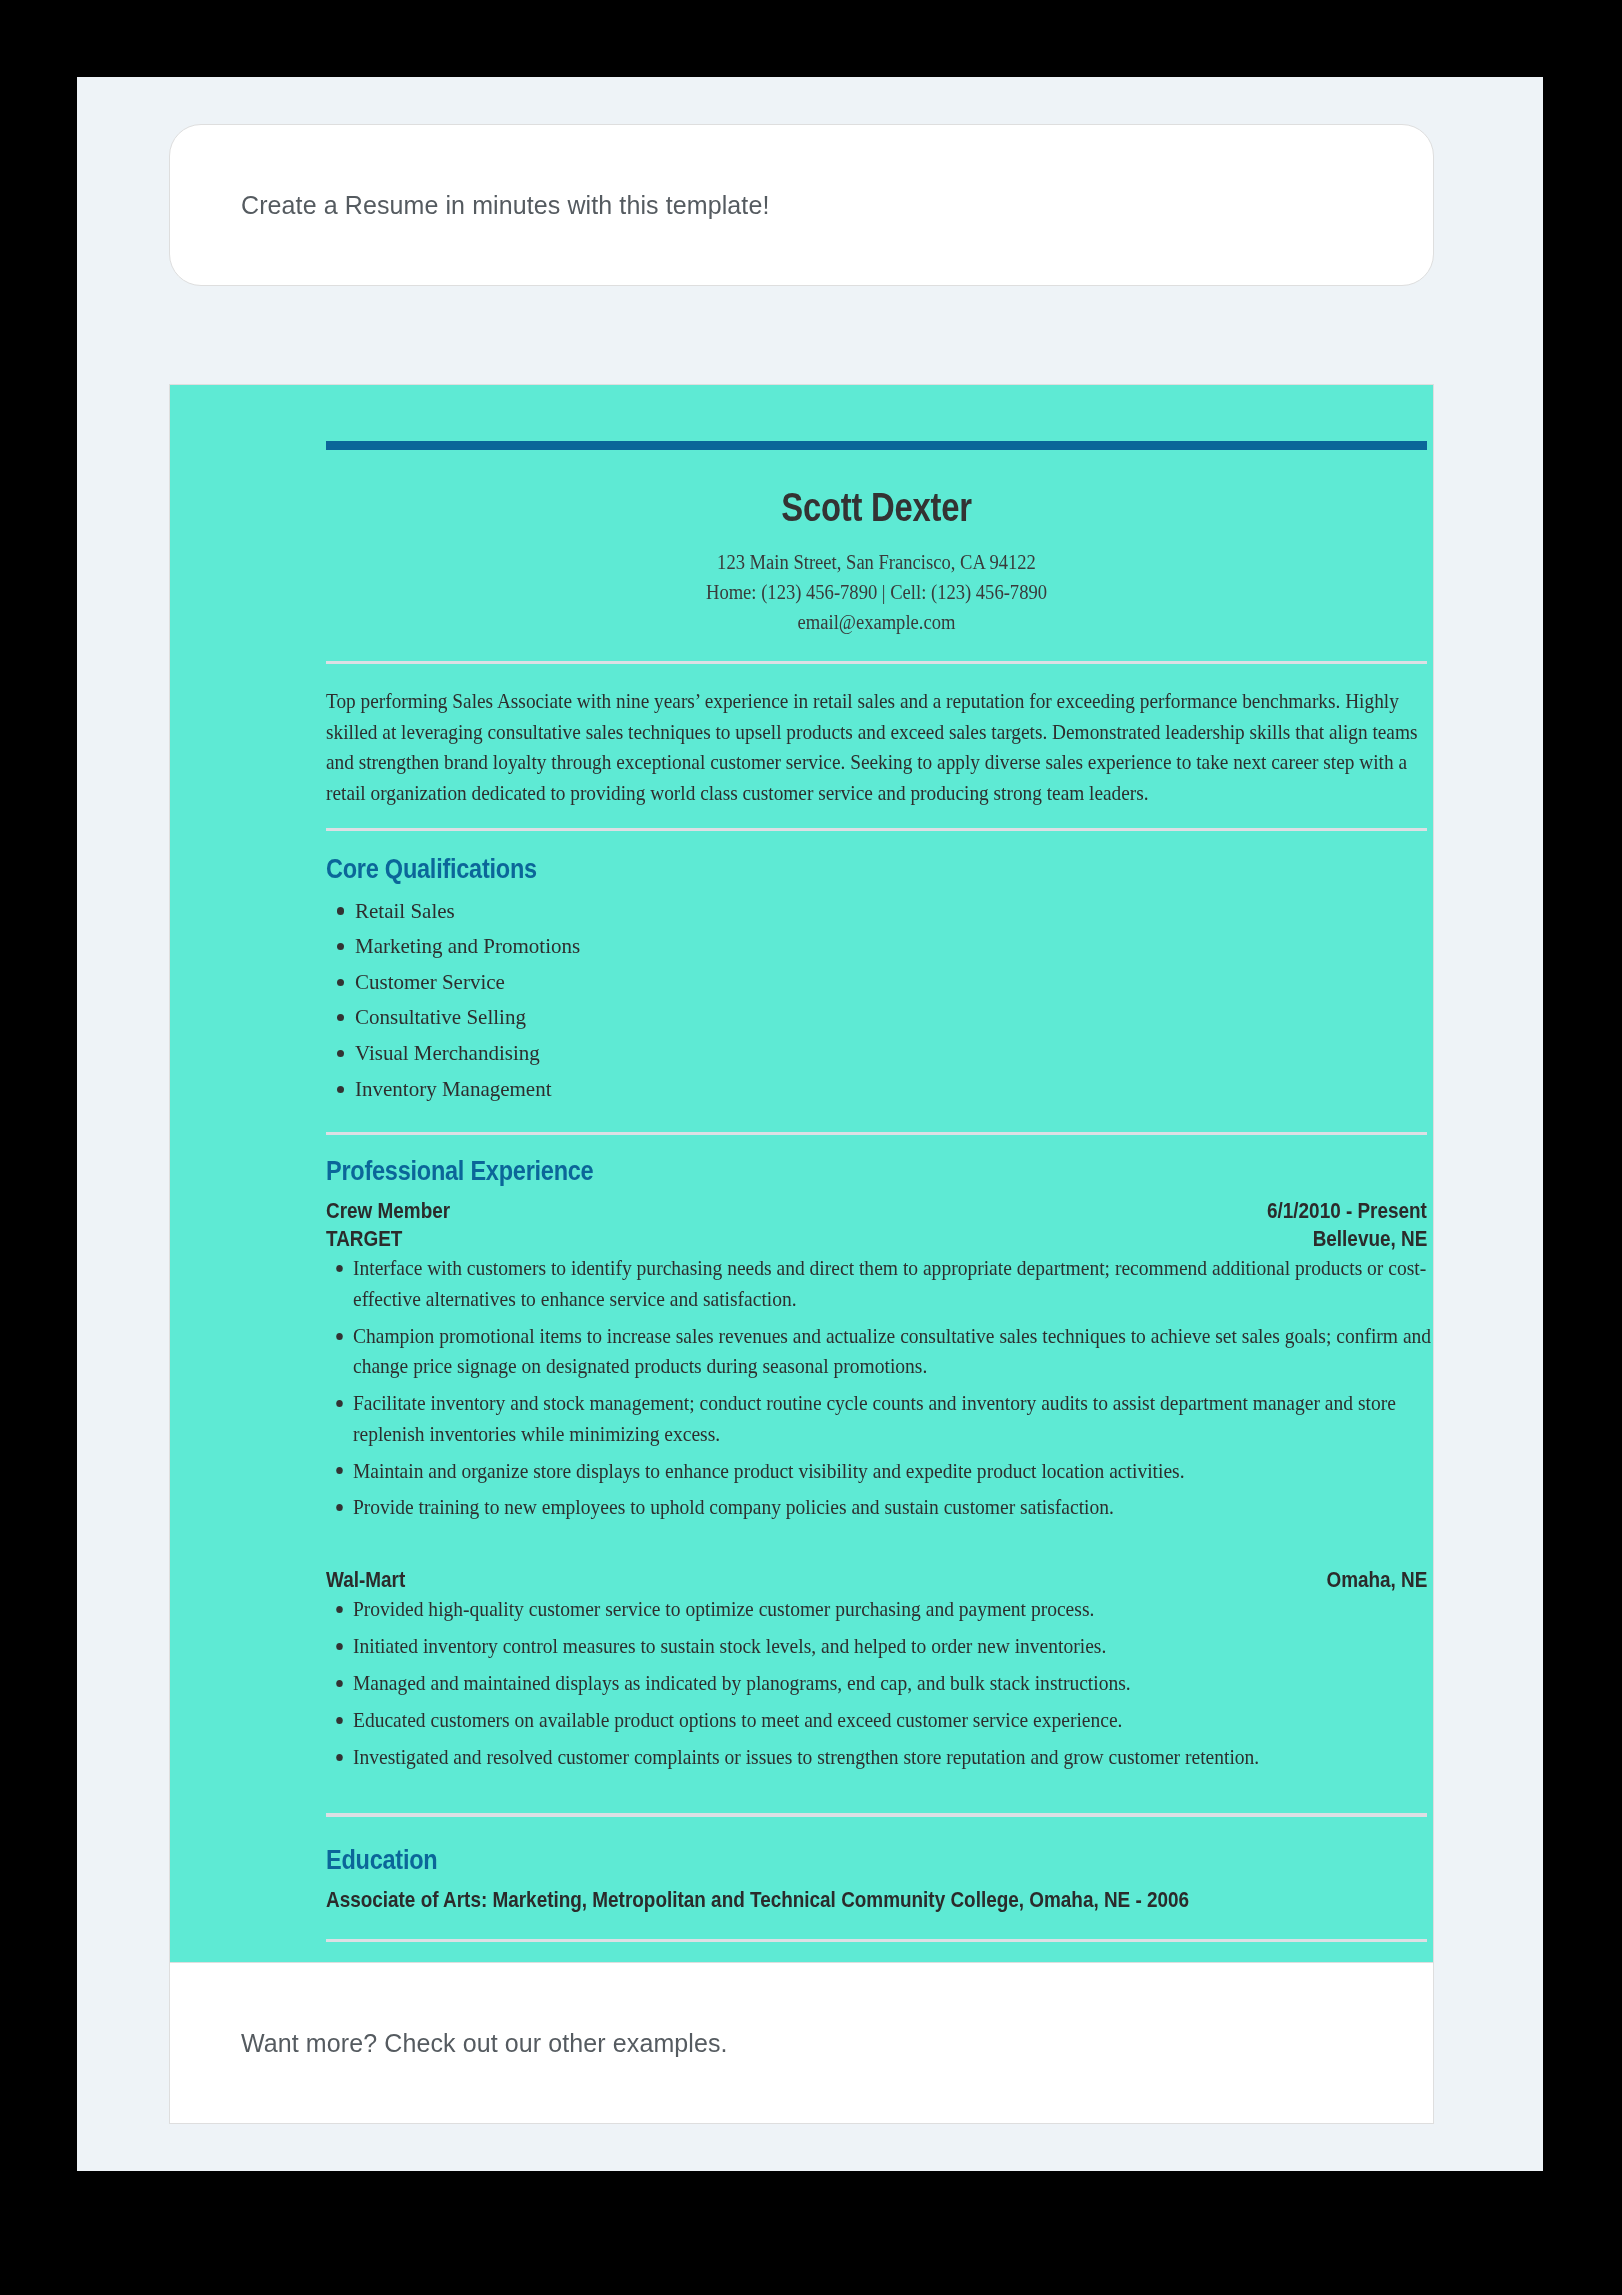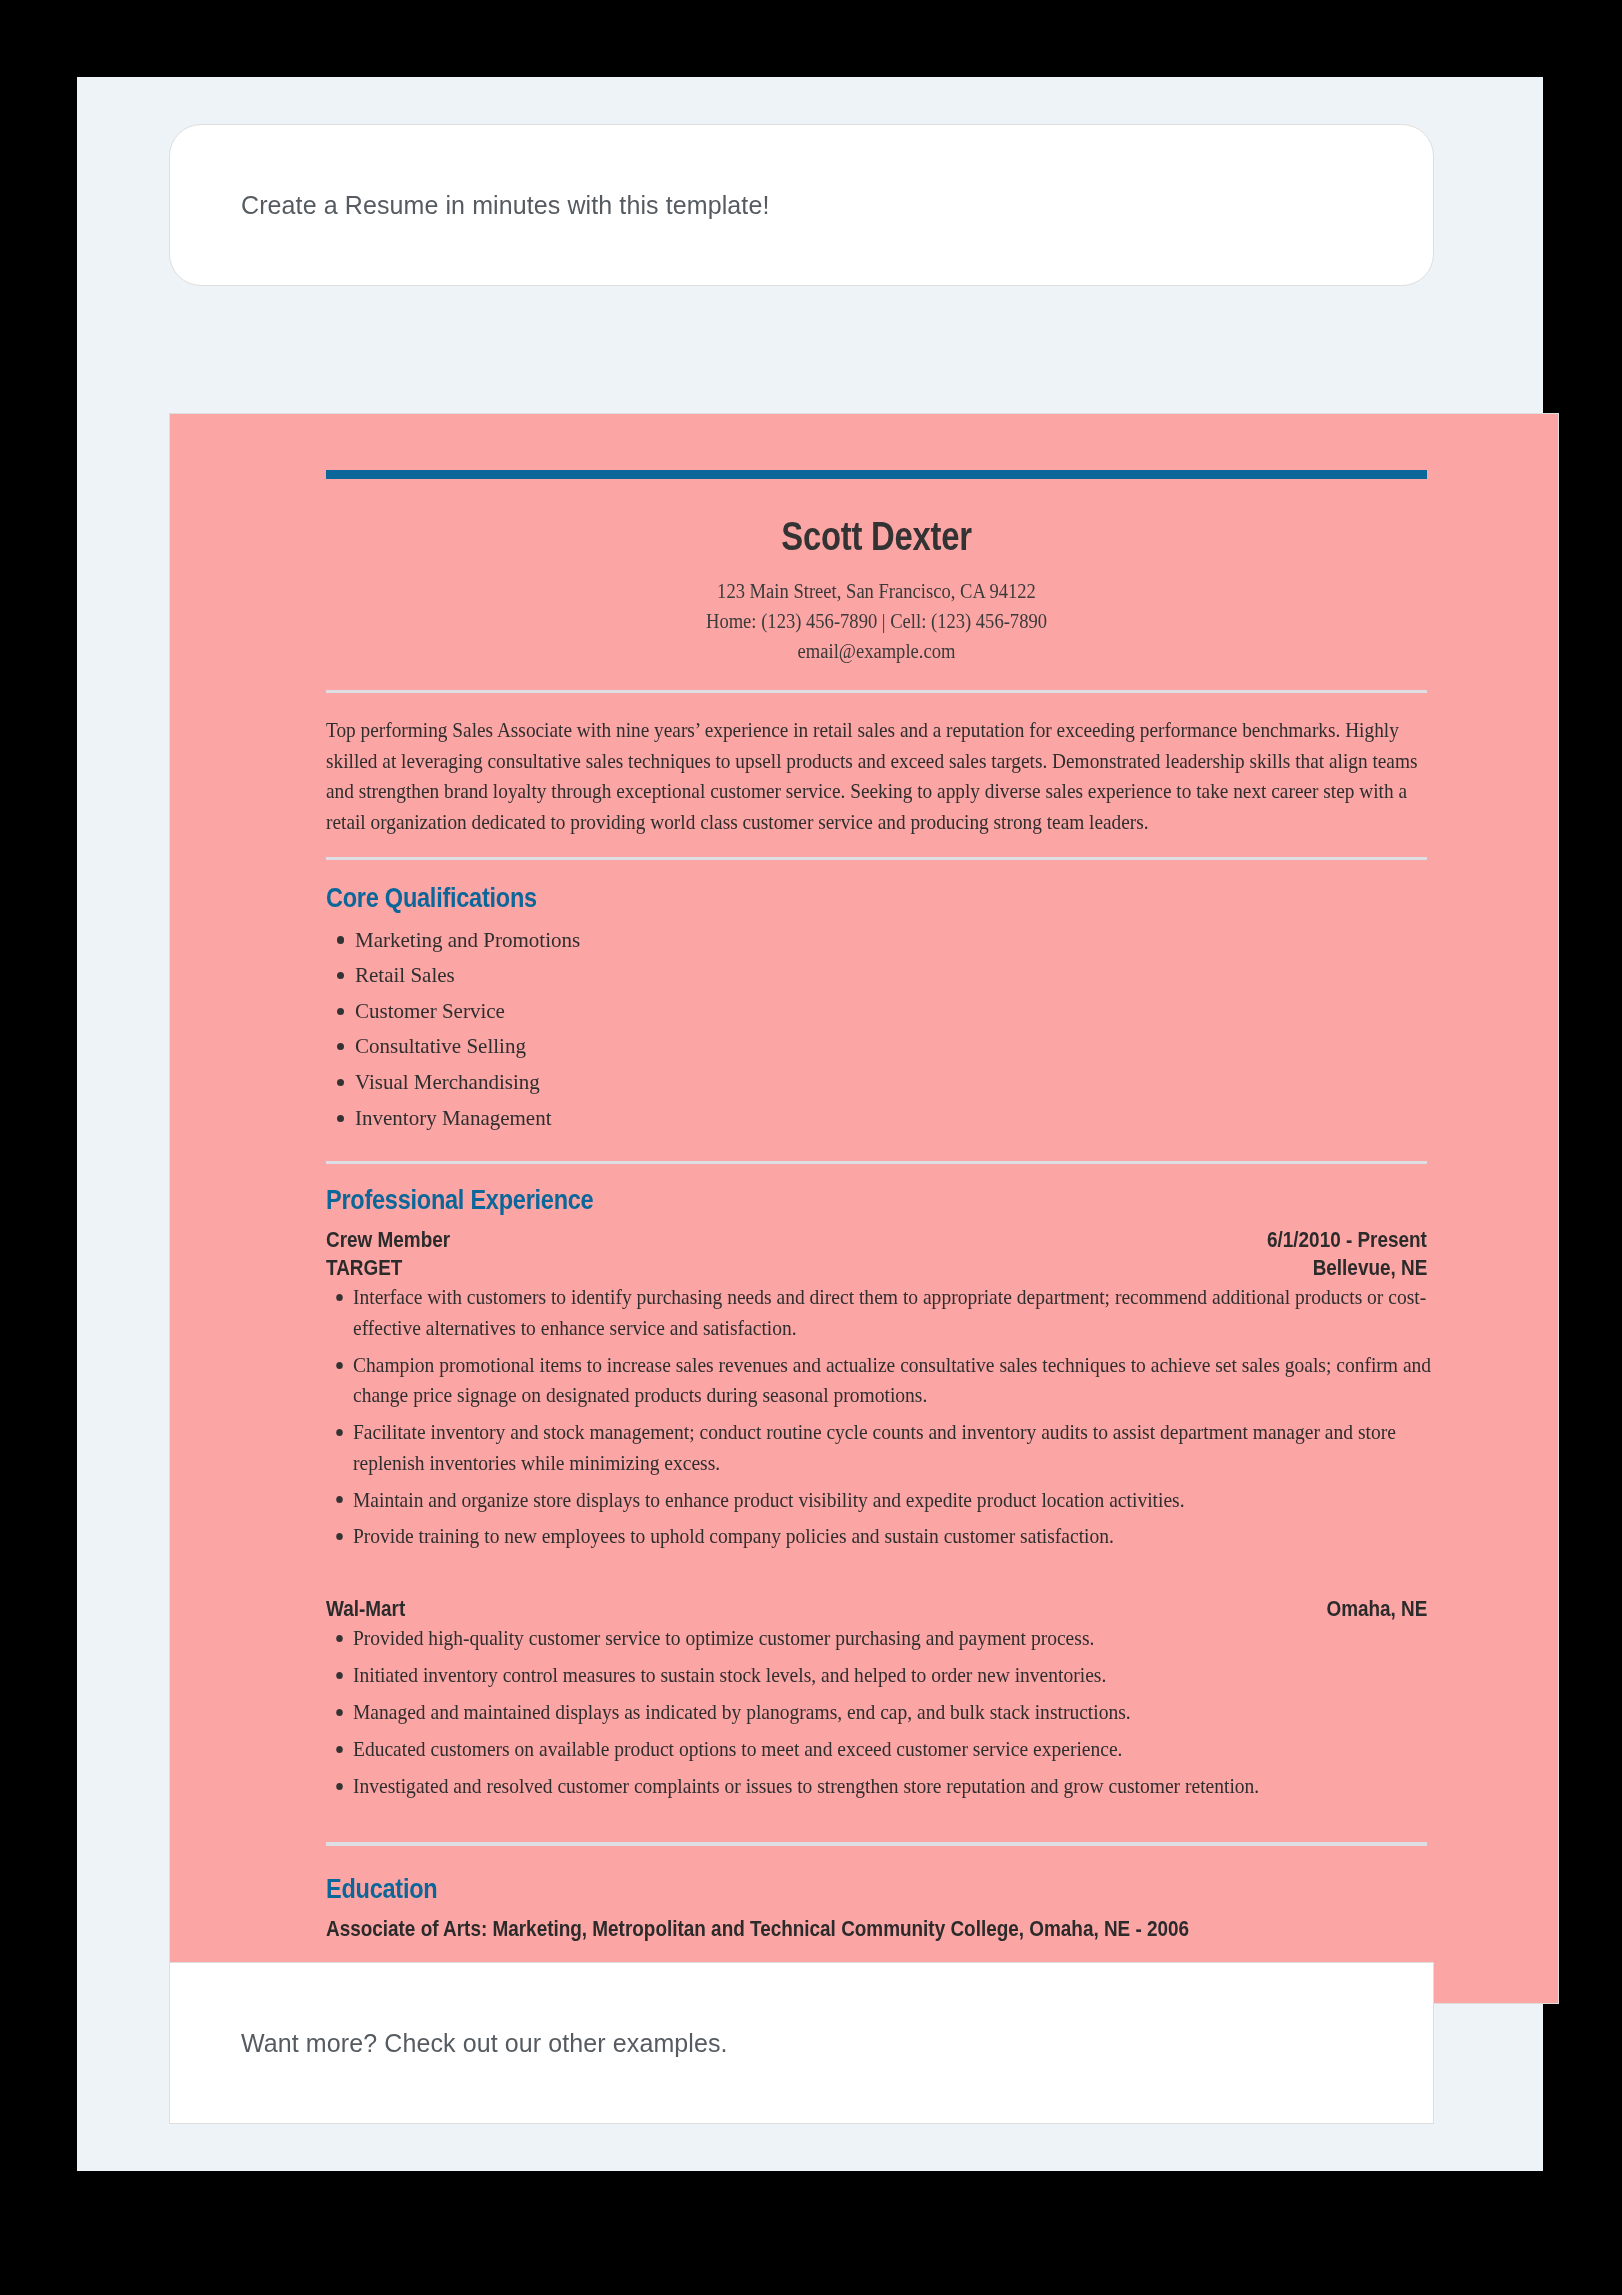--- a/index.html
+++ b/index.html
@@ -67,24 +67,24 @@
     padding: 22px 34px;
     cursor: pointer;
     white-space: nowrap;
     letter-spacing: 0.1px;
   }
   #build-my-resume-button { min-width: 288px; }
   #see-more-examples-button { min-width: 308px; }
   .resume-shell {
     position: absolute;
     left: 92px;
-    top: 336px;
-    width: 1390px;
+    top: 307px;
+    width: 1265px;
     height: 1591px;
-    background: #fca5a5;
+    background: #5eead4;
     border: 1.3px solid #DEDEDE;
     box-sizing: border-box;
   }
   .resume-inner {
     position: absolute;
     left: 156px;
     top: 56px;
     width: 1101px;
   }
 
@@ -235,22 +235,22 @@
         <div class="contact-line">email@example.com</div>
 
         <hr class="rule rule-summary">
 
         <div class="summary">Top performing Sales Associate with nine years’ experience in retail sales and a reputation for exceeding performance benchmarks. Highly skilled at leveraging consultative sales techniques to upsell products and exceed sales targets. Demonstrated leadership skills that align teams and strengthen brand loyalty through exceptional customer service. Seeking to apply diverse sales experience to take next career step with a retail organization dedicated to providing world class customer service and producing strong team leaders.</div>
 
         <hr class="rule rule-core">
 
         <h2 class="section-heading">Core Qualifications</h2>
         <ul class="bullets qual">
+          <li>Retail Sales</li>
           <li>Marketing and Promotions</li>
-          <li>Retail Sales</li>
           <li>Customer Service</li>
           <li>Consultative Selling</li>
           <li>Visual Merchandising</li>
           <li>Inventory Management</li>
         </ul>
 
         <hr class="rule rule-exp">
 
         <h2 class="section-heading">Professional Experience</h2>
 

